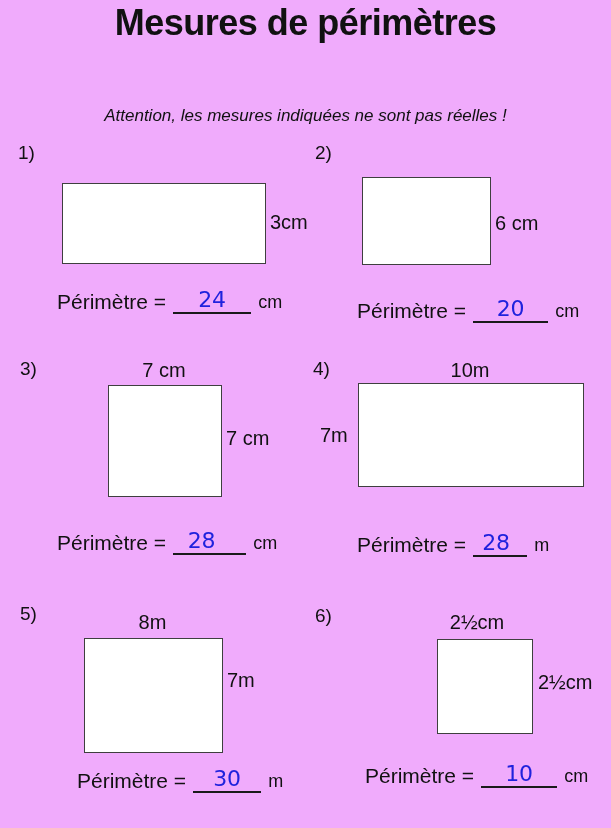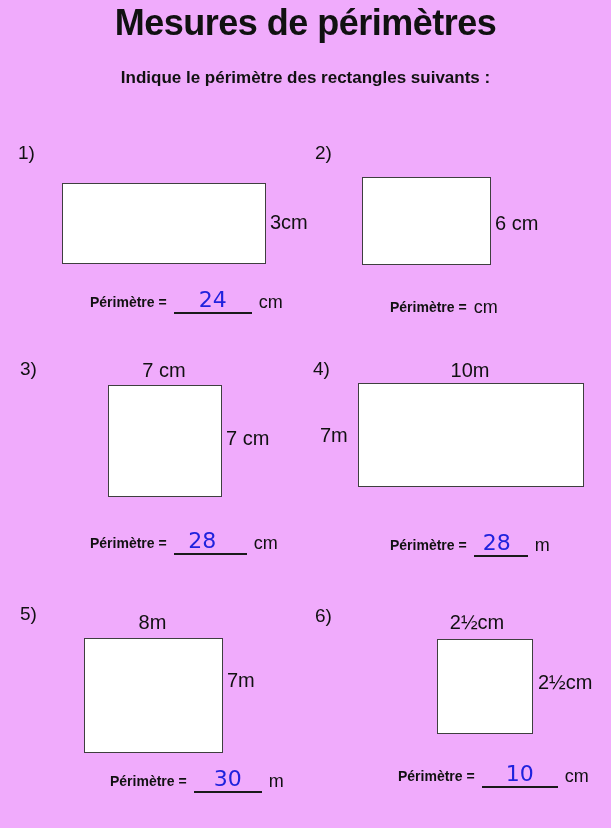--- a/index.html
+++ b/index.html
@@ -18,21 +18,21 @@
   .note{
     position:absolute;top:106px;left:0;width:100%;text-align:center;
     font-size:17px;font-style:italic;
   }
   .ex{position:absolute;}
   .num{position:absolute;font-size:19px;}
   .dim-top{position:absolute;font-size:20px;line-height:20px;text-align:center;}
   .rect{position:absolute;border:1px solid #3f3f3f;background:#fff;}
   .dim-side{position:absolute;font-size:20px;line-height:20px;}
   .answer-row{position:absolute;display:flex;align-items:flex-end;gap:7px;}
-  .plabel{font-size:14px;font-weight:bold;line-height:24px;white-space:nowrap;margin-left:33px;}
+  .plabel{font-size:21px;font-weight:normal;line-height:24px;white-space:nowrap;}
   .unit{font-size:18px;line-height:24px;}
   .ansline{
     position:relative;display:inline-block;height:26px;
     border-bottom:2px solid #1a1a1a;
   }
   .ans{
     position:absolute;left:0;right:0;bottom:1px;text-align:center;
     font-family:"DejaVu Sans",sans-serif;font-size:22px;line-height:23px;
   }
   
@@ -85,41 +85,44 @@
   .ex6 .dim-side{left:223px;top:72px;}
   .ex6 .answer-row{left:50px;top:160px;}
   .ex6 .ansline{width:76px;}
 </style>
 </head>
 <body>
 
 <div class="page">
 
   <div class="title">Mesures de périmètres</div>
-  <div class="subtitle">Indique le périmètre des rectangles suivants :</div>
+  <div class="note">Attention, les mesures indiquées ne sont pas réelles !</div>
 
   <div class="ex ex1">
     <div class="num">1)</div>
     <div class="rect"></div>
     <div class="dim-side">3cm</div>
     <div class="answer-row">
       <span class="plabel">Périmètre =</span>
       <span class="ansline">
           <span class="ans" style="color: rgb(31, 34, 221); margin-top: 44px;">24</span>
         </span>
       <span class="unit">cm</span>
     </div>
   </div>
 
   <div class="ex ex2">
     <div class="num">2)</div>
     <div class="rect"></div>
     <div class="dim-side">6 cm</div>
     <div class="answer-row">
       <span class="plabel">Périmètre =</span>
+      <span class="ansline">
+          <span class="ans" style="color: rgb(31, 34, 221);">20</span>
+        </span>
       <span class="unit">cm</span>
     </div>
   </div>
 
   <div class="ex ex3">
     <div class="num">3)</div>
     <div class="dim-top">7 cm</div>
     <div class="rect"></div>
     <div class="dim-side">7 cm</div>
     <div class="answer-row">

